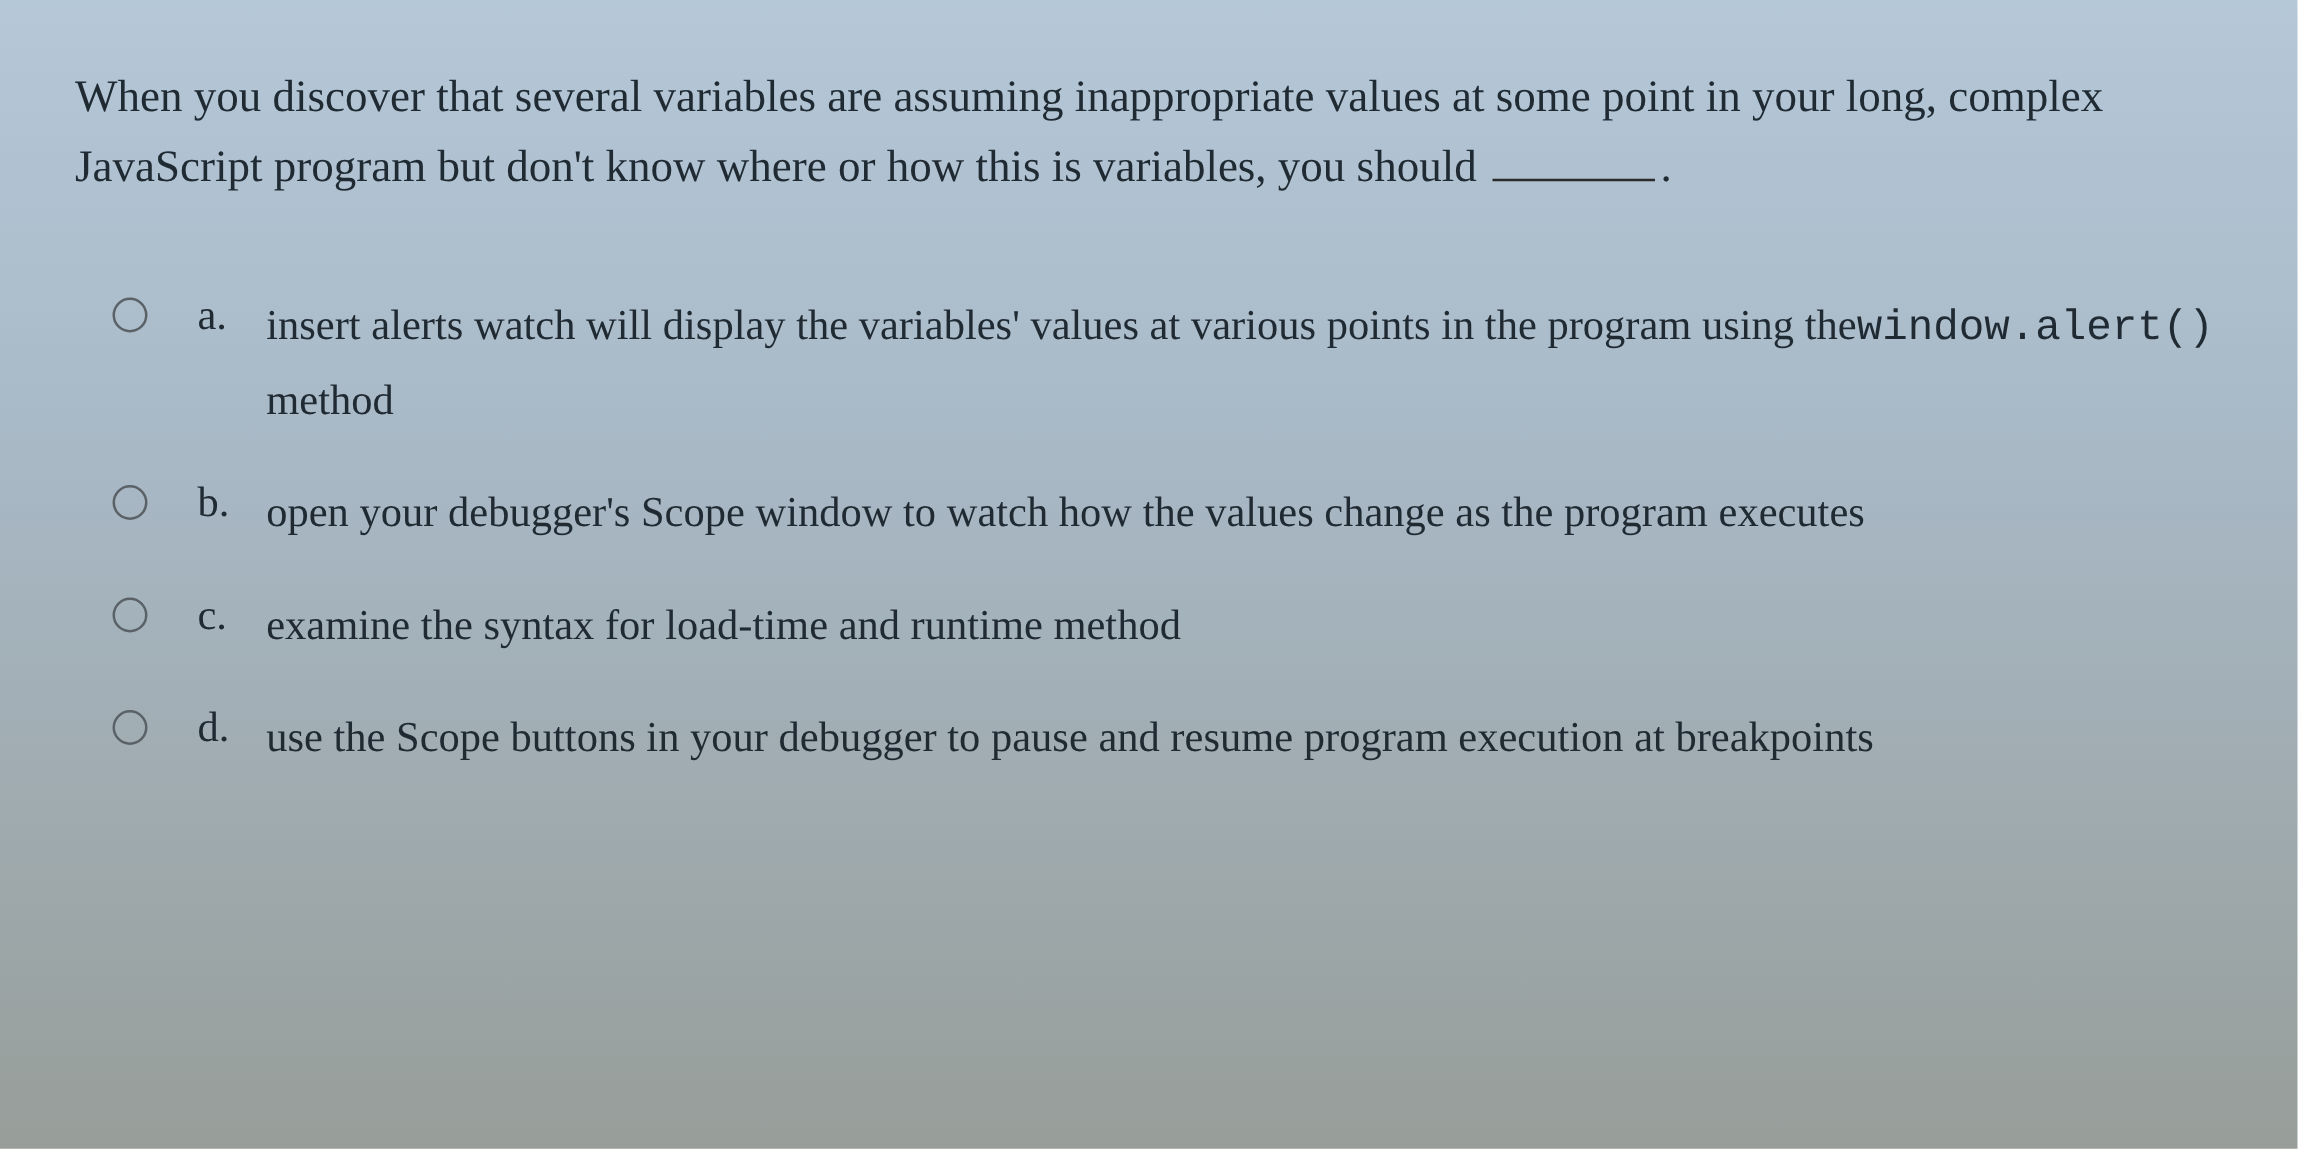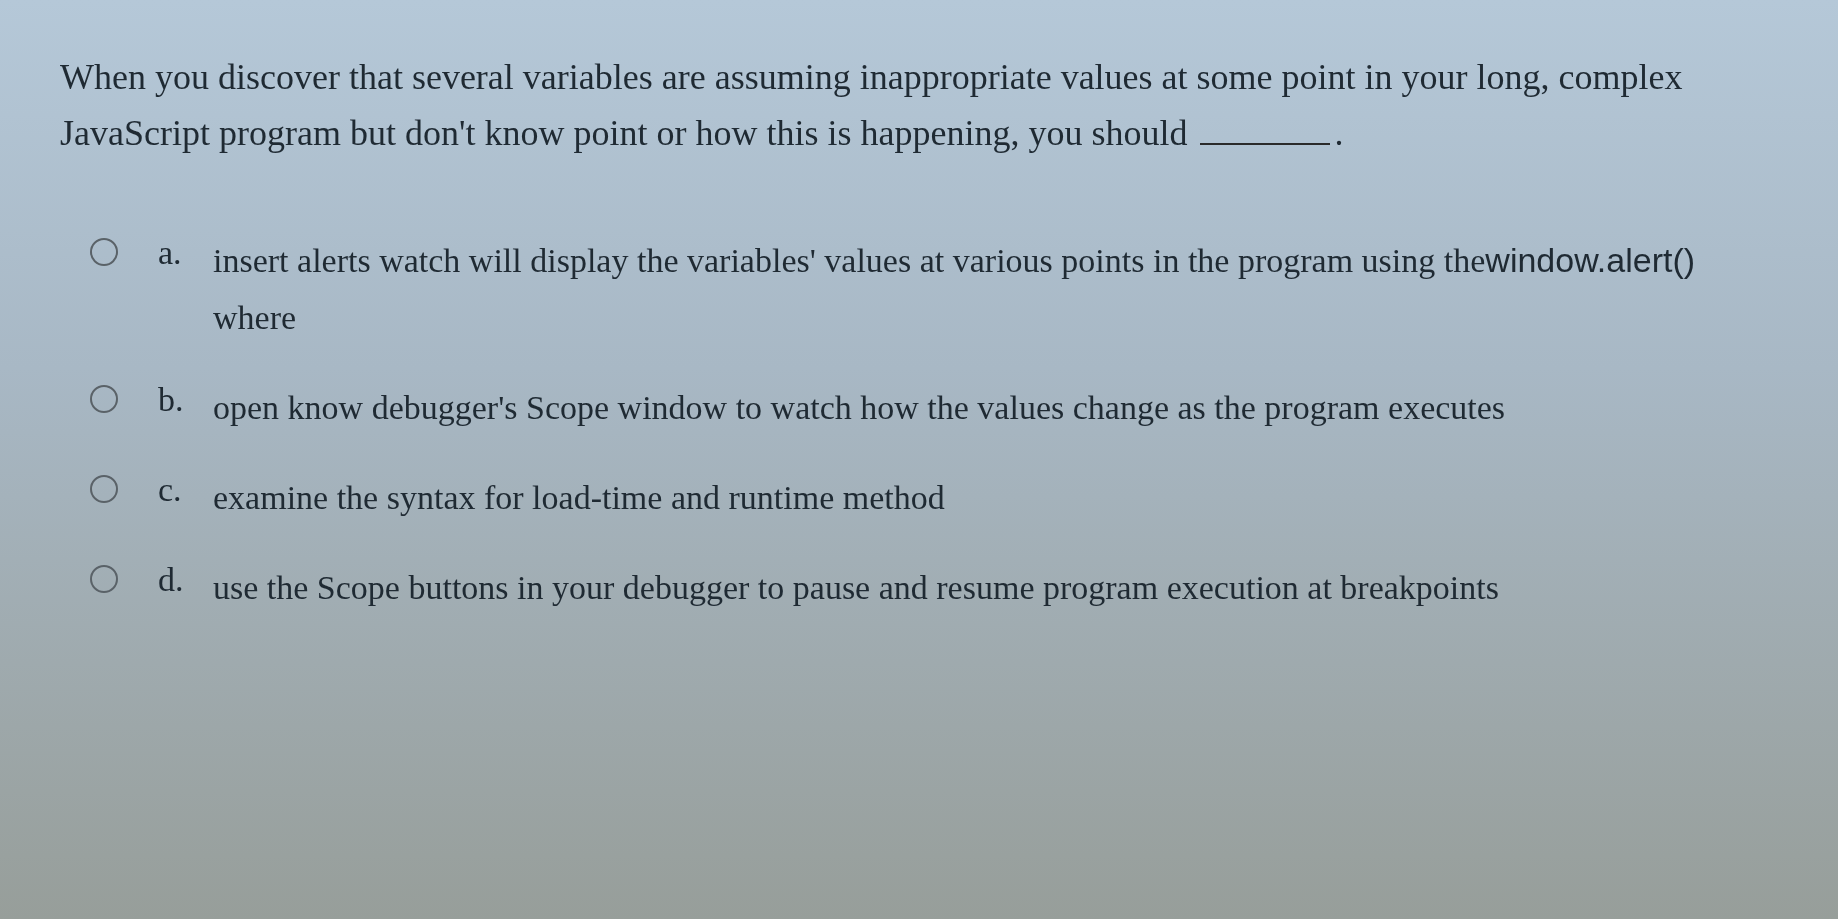--- a/index.html
+++ b/index.html
@@ -55,46 +55,46 @@
       flex-shrink: 0;
       padding-top: 2px;
     }
     .option-text {
       font-size: 34px;
       line-height: 1.7;
       color: #1f2a33;
       flex: 1;
     }
     .code {
-      font-family: Liberation Sans, sans-serif;
+      font-family: Liberation Mono, monospace;
       font-size: 34px;
     }
   </style>
 </head>
 <body>
 
 <div class="question-text">
-  <span>When you discover that several variables are assuming inappropriate values at some point in your long, complex JavaScript program but don't know point or how this is happening, you should </span><span class="blank"></span><span>.</span>
+  <span>When you discover that several variables are assuming inappropriate values at some point in your long, complex JavaScript program but don't know where or how this is variables, you should </span><span class="blank"></span><span>.</span>
 </div>
 
 <div class="options">
 
   <div class="option-row">
     <div class="radio"></div>
     <div class="option-letter">a.</div>
     <div class="option-text">
-      <span>insert alerts watch will display the variables' values at various points in the program using the</span><span class="code">window.alert()</span><span> where</span>
+      <span>insert alerts watch will display the variables' values at various points in the program using the</span><span class="code">window.alert()</span><span> method</span>
     </div>
   </div>
 
   <div class="option-row">
     <div class="radio"></div>
     <div class="option-letter">b.</div>
     <div class="option-text">
-      <span>open know debugger's Scope window to watch how the values change as the program executes</span>
+      <span>open your debugger's Scope window to watch how the values change as the program executes</span>
     </div>
   </div>
 
   <div class="option-row">
     <div class="radio"></div>
     <div class="option-letter">c.</div>
     <div class="option-text">
       <span>examine the syntax for load-time and runtime method</span>
     </div>
   </div>

